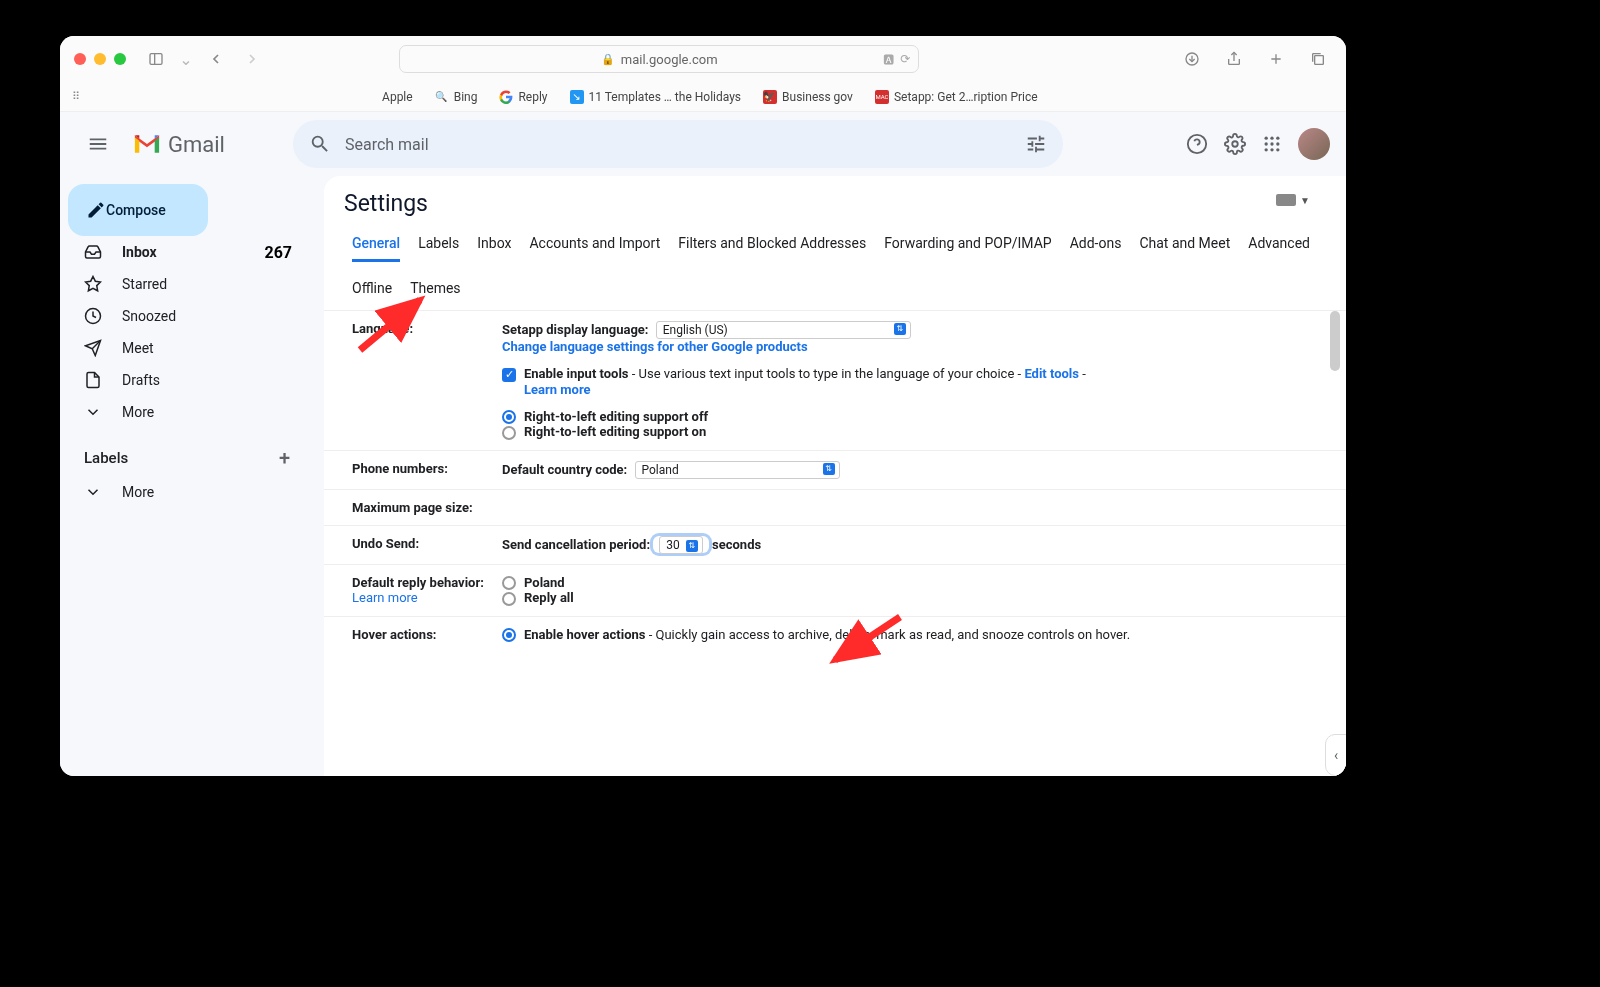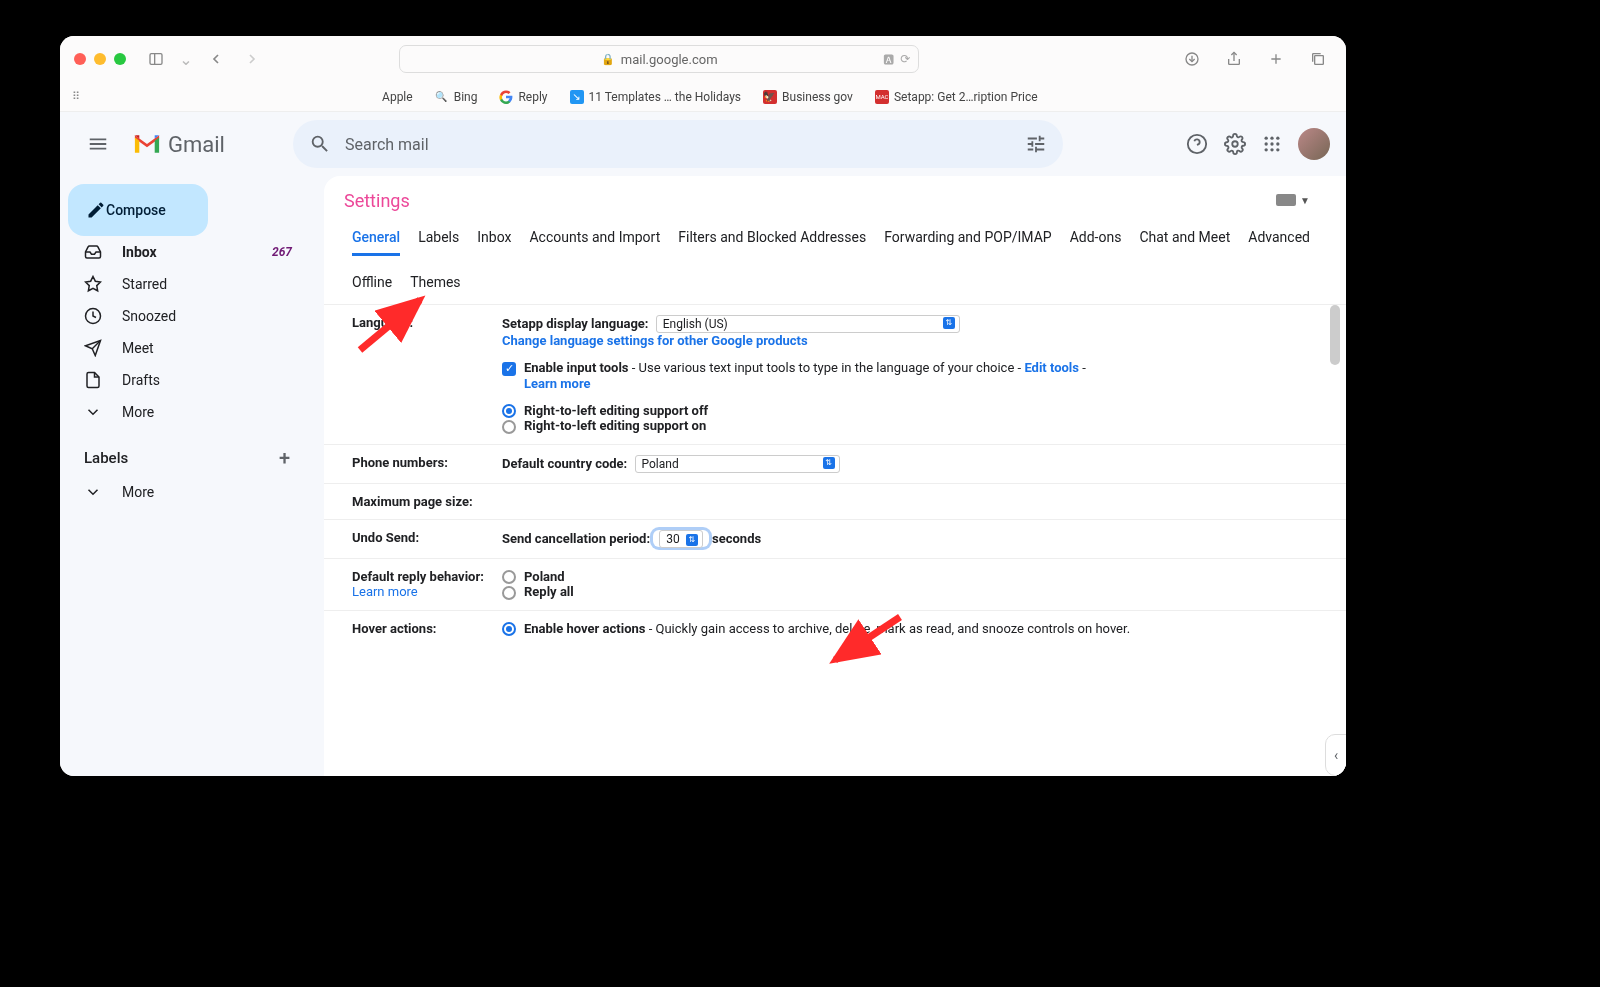--- a/index.html
+++ b/index.html
@@ -24,26 +24,26 @@
 .gmail-logo { display: flex; align-items: center; gap: 6px; font-size: 22px; color: #5f6368; }
 .gmail-m { width: 30px; height: 22px; }
 .search-pill { margin-left: 56px; flex: 0 0 770px; height: 48px; background: #eaf1fb; border-radius: 24px; display: flex; align-items: center; padding: 0 16px; color: #5f6368; gap: 14px; font-size: 16px; }
 .search-pill .tune { margin-left: auto; }
 .header-right { margin-left: auto; display: flex; align-items: center; gap: 16px; color: #5f6368; }
 .avatar { width: 32px; height: 32px; border-radius: 50%; background: linear-gradient(135deg,#b88,#765); }
 .gmail-body { display: flex; flex: 1; overflow: hidden; }
 .sidebar { width: 256px; padding: 8px 8px 8px 0; }
 .compose-btn { margin-left: 8px; width: 140px; height: 52px; border-radius: 16px; background: #c2e7ff; display: flex; align-items: center; padding-left: 18px; font-size: 14px; font-weight: 500; color: #001d35; }
 .nav-item { height: 32px; display: flex; align-items: center; padding-left: 24px; padding-right: 16px; font-size: 14px; color: #202124; border-radius: 0 16px 16px 0; gap: 20px; }
-.nav-item .count { margin-left: auto; font-size: 12px; color: #701a75; font-style: italic; }
+.nav-item .count { margin-left: auto; font-size: 16px; color: #000000; }
 .nav-item.active { font-weight: 700; }
 .labels-head { display: flex; align-items: center; padding: 18px 18px 6px 24px; font-size: 15px; font-weight: 500; color: #202124; }
 .labels-head .plus { margin-left: auto; color: #5f6368; font-size: 20px; }
 .content { flex: 1; background: #fff; border-radius: 16px 0 0 0; margin-left: 8px; padding: 14px 0 0 0; position: relative; overflow: hidden; }
-.content h1 { font-size: 18px; font-weight: 400; color: #ec4899; padding-left: 20px; }
+.content h1 { font-size: 23px; font-weight: 400; color: #0f172a; padding-left: 20px; }
 .input-indicator { position: absolute; right: 36px; top: 18px; display: flex; align-items: center; gap: 4px; }
 .keyboard-ico { width: 20px; height: 12px; background: #888; border-radius: 2px; }
 .tabs { display: flex; flex-wrap: wrap; gap: 18px; padding: 18px 20px 0 28px; font-size: 14px; color: #202124; }
 .tab { padding-bottom: 8px; cursor: pointer; }
 .tab.active { color: #1a73e8; border-bottom: 3px solid #1a73e8; font-weight: 500; }
 .settings-table { border-top: 1px solid #eee; margin-top: 6px; }
 .settings-row { display: flex; border-bottom: 1px solid #eee; padding: 10px 20px 10px 28px; font-size: 13px; }
 .settings-row .label-col { width: 150px; font-weight: 700; color: #202124; flex-shrink: 0; }
 .settings-row .value-col { flex: 1; color: #202124; }
 .link { color: #1a73e8; font-weight: bold; }
@@ -299,21 +299,21 @@
           <div class="tab">Themes</div>
         </div>
 
         <div class="settings-table" style="position:relative;">
           <div class="scrollbar-ind"></div>
 
           <div class="settings-row">
             <div class="label-col">Language:</div>
             <div class="value-col">
               <b>Setapp display language:</b>
-              <span class="select-blue" style="width:304px;display:inline-block;"><span>English (US)</span><span class="arrow" style="float:right;">⇅</span></span><br>
+              <span class="select-blue" style="width:255px;display:inline-block;"><span>English (US)</span><span class="arrow" style="float:right;">⇅</span></span><br>
               <a class="link">Change language settings for other Google products</a>
               <div class="gap"></div><div class="gap"></div>
               <span class="checkbox"></span><b>Enable input tools</b><span> - Use various text input tools to type in the language of your choice - </span><a class="link">Edit tools</a><span> - </span><br>
               <span style="margin-left:22px;"><a class="link">Learn more</a></span>
               <div class="gap"></div><div class="gap"></div>
               <span class="radio checked"></span><b>Right-to-left editing support off</b><br>
               <span class="radio"></span><b>Right-to-left editing support on</b>
             </div>
           </div>
 

